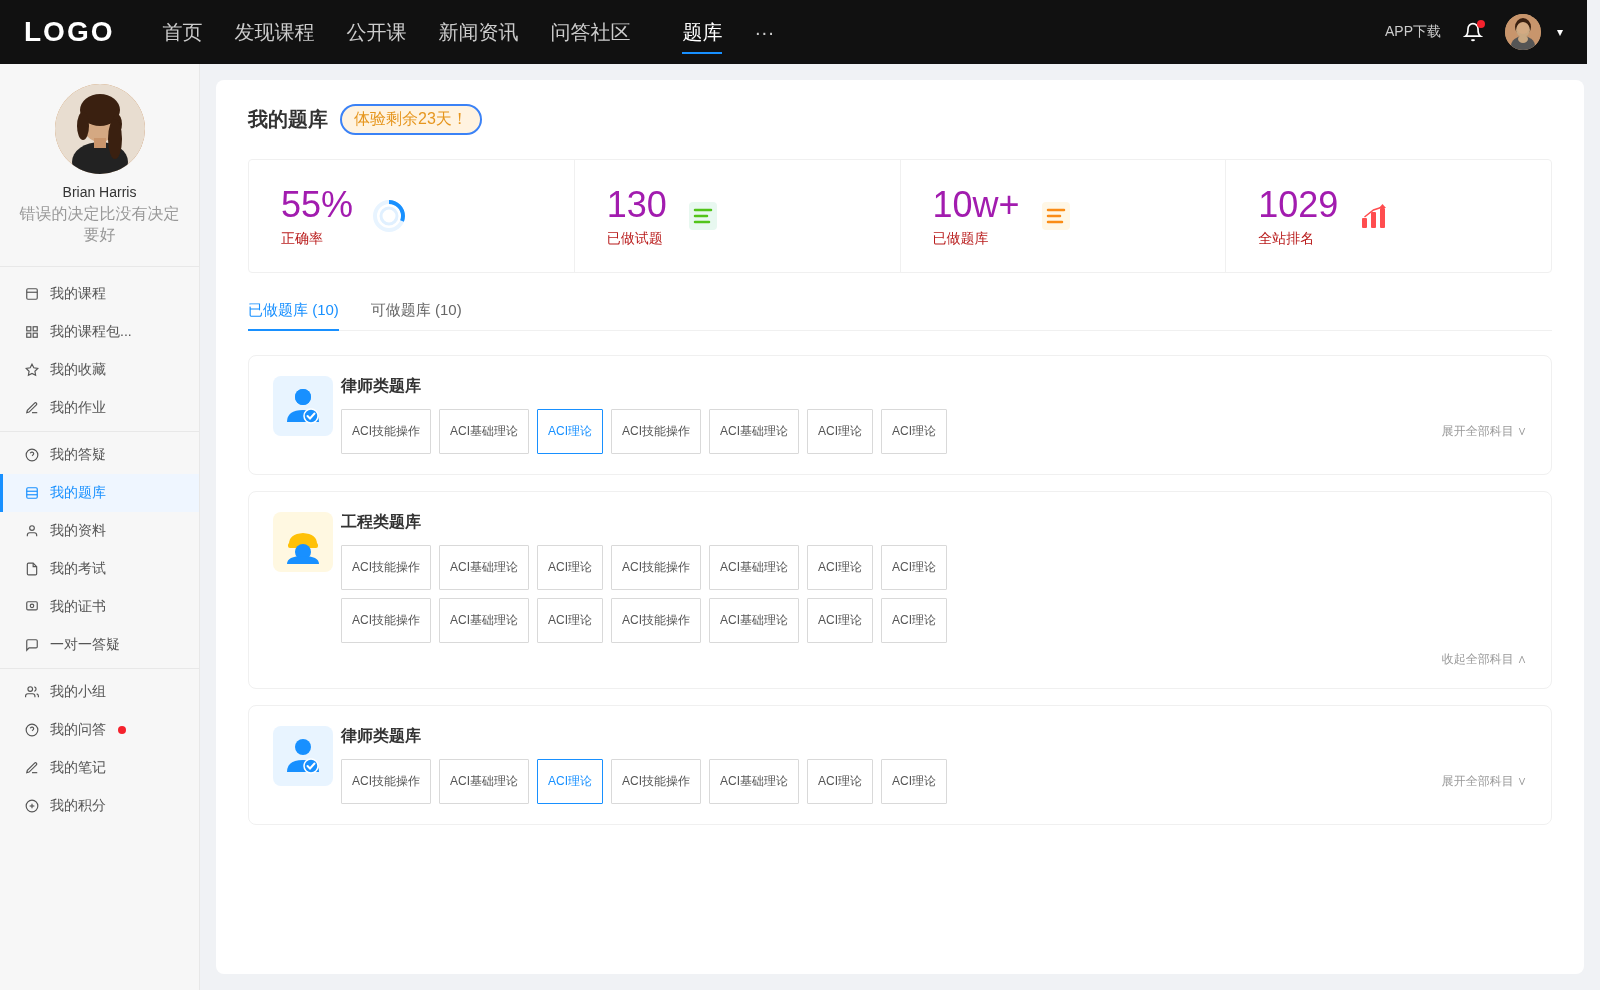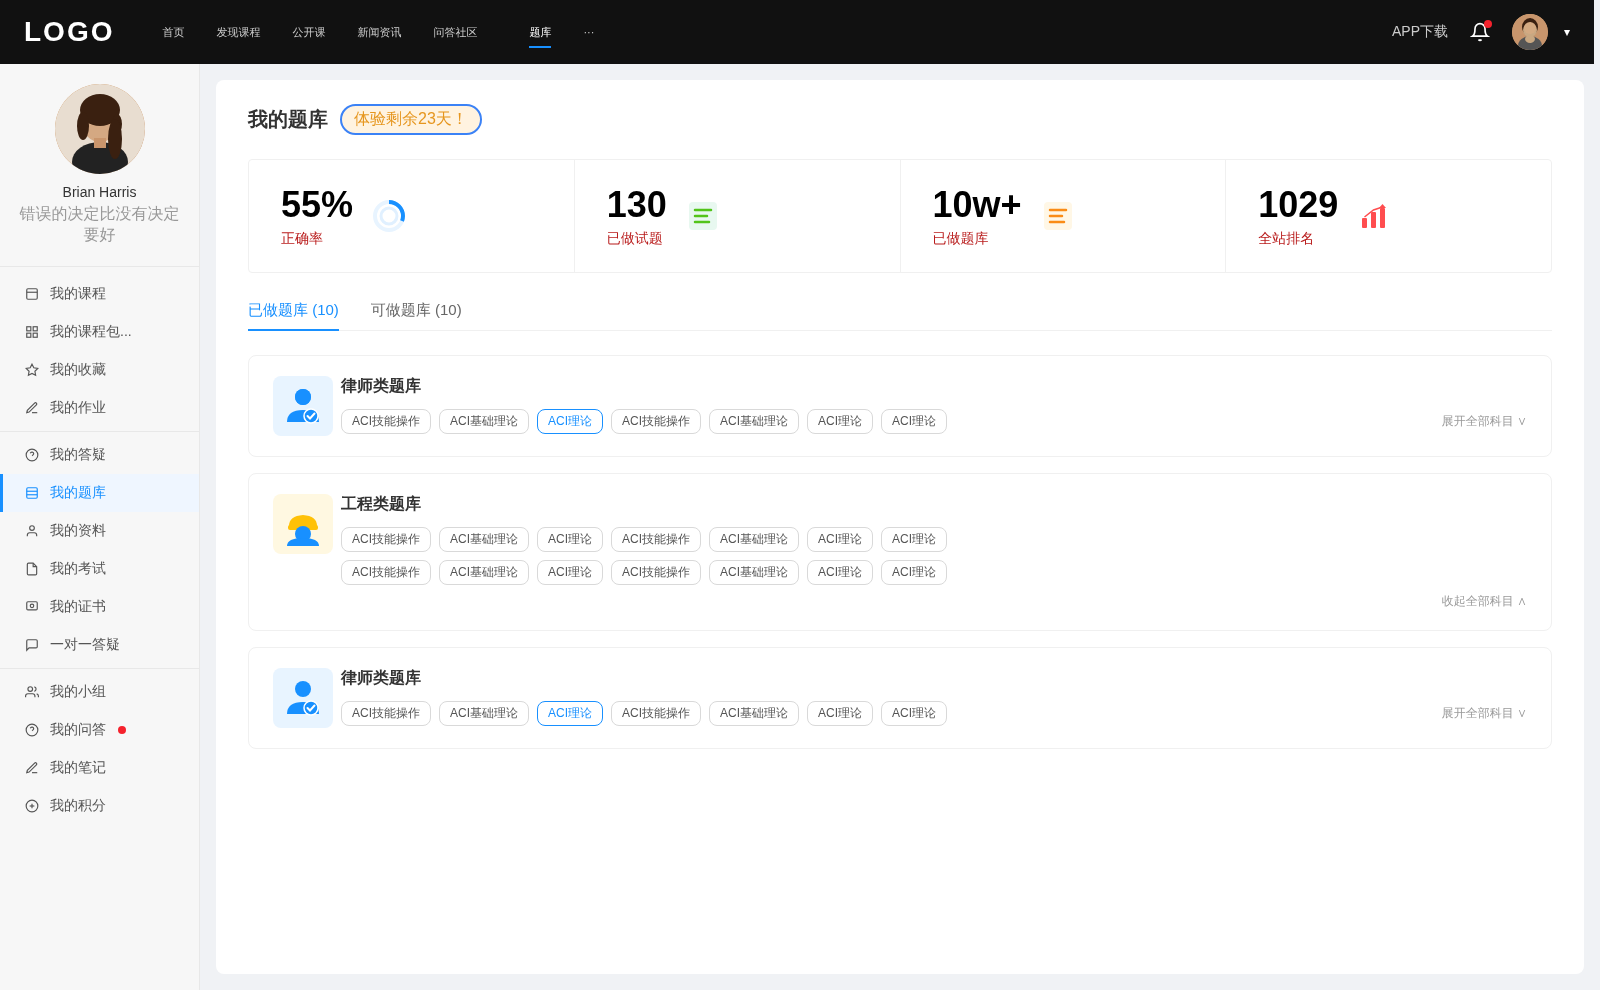--- a/index.html
+++ b/index.html
@@ -6,39 +6,39 @@
     body { font-family: -apple-system, BlinkMacSystemFont, 'PingFang SC', 'Microsoft YaHei', sans-serif; background: #f0f2f5; color: #333; }
 
     
     .navbar {
       background: #111;
       height: 64px;
       display: flex;
       align-items: center;
       padding: 0 24px;
       position: fixed;
-      top: 0; left: 0; right: 6px;
+      top: 0; left: 0; right: 13px;
       z-index: 100;
     }
     .navbar-logo {
       color: #fff;
       font-size: 28px;
       font-weight: bold;
       letter-spacing: 2px;
       margin-right: 48px;
     }
     .navbar-nav {
       display: flex;
       align-items: center;
       gap: 32px;
       flex: 1;
     }
     .navbar-nav-item {
       color: #ccc;
-      font-size: 11px;
+      font-size: 20px;
       cursor: pointer;
       padding: 4px 0;
       position: relative;
     }
     .navbar-nav-item.active {
       color: #fff;
       margin-left: 20px;
     }
     .navbar-nav-item.active::after {
       content: '';
@@ -217,22 +217,22 @@
       flex: 1;
       padding: 24px 32px;
       border-right: 1px solid #f0f0f0;
       display: flex;
       align-items: center;
       gap: 16px;
     }
     .stat-item:last-child { border-right: none; }
     .stat-value {
       font-size: 36px;
-      font-weight: 700;
-      color: #000000;
+      font-weight: 400;
+      color: #a21caf;
     }
     .stat-label {
       font-size: 14px;
       color: #b91c1c;
       margin-top: 4px;
     }
     .stat-icon {
       width: 40px; height: 40px;
       display: flex;
       align-items: center;
@@ -295,22 +295,22 @@
       margin-bottom: 12px;
     }
     .tags-row {
       display: flex;
       flex-wrap: wrap;
       gap: 8px;
       align-items: center;
     }
     .tag {
       border: 1px solid #d9d9d9;
-      border-radius: 8px;
-      padding: 3px 10px;
+      border-radius: 1px;
+      padding: 13px 10px;
       font-size: 12px;
       color: #555;
       cursor: pointer;
       white-space: nowrap;
     }
     .tag.active {
       border-color: #1890ff;
       color: #1890ff;
       background: #fff;
     }

